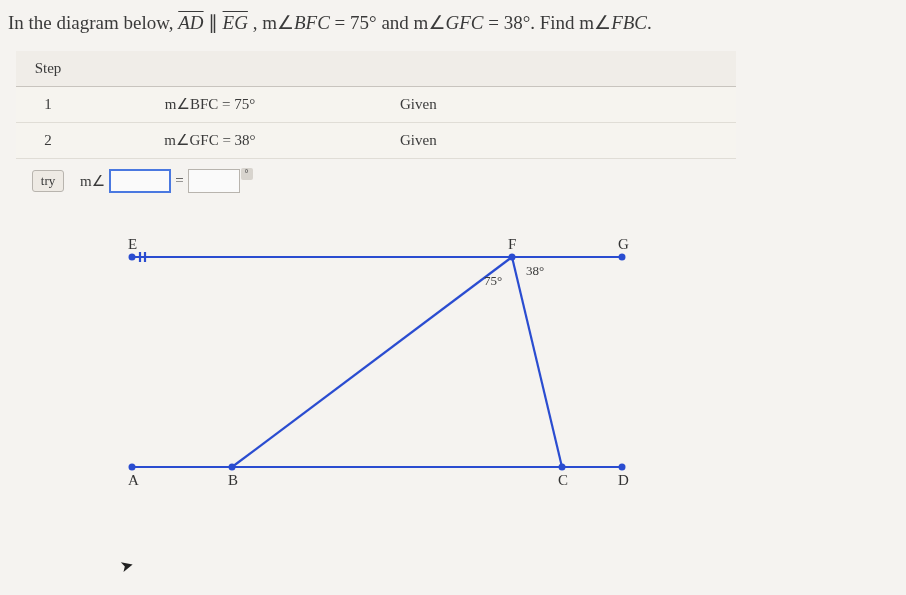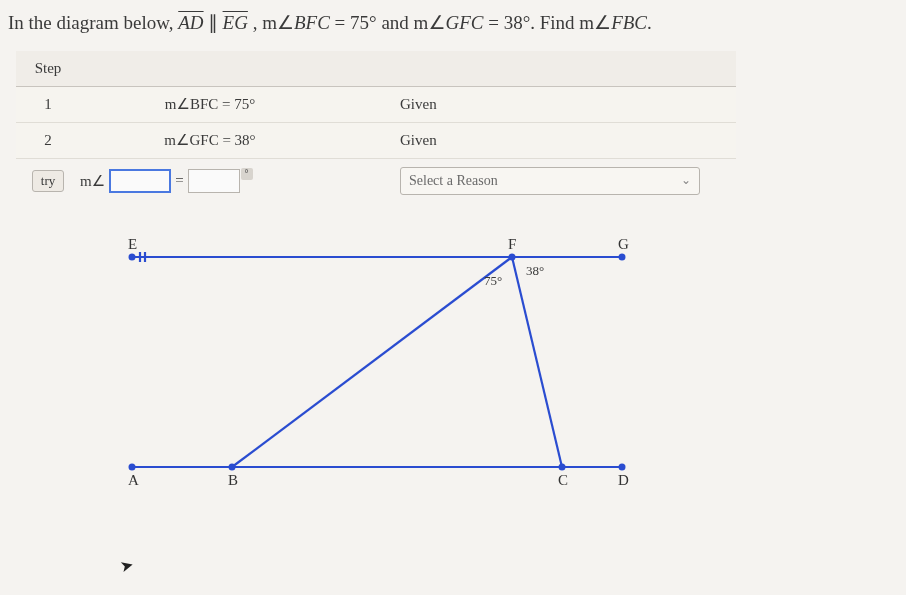--- a/index.html
+++ b/index.html
@@ -67,26 +67,20 @@
     <div class="c-angle">
       <span class="angle-input-wrap">
         <span>m∠</span>
         <span class="angle-box"></span>
         <span>=</span>
         <span class="val-box">
           <span class="deg-chip">°</span>
         </span>
       </span>
     </div>
-    <div class="c-reason">
-      <div class="reason-select">
-        <span>Select a Reason</span>
-        <span class="chev">⌄</span>
-      </div>
-    </div>
   </div>
 </div>
 
 <div class="diagram">
   <svg width="580" height="280">
 
     <line class="ln" x1="50" y1="30" x2="540" y2="30"></line>
     <line class="ln" x1="50" y1="240" x2="540" y2="240"></line>
     <line class="ln" x1="150" y1="240" x2="430" y2="30"></line>
     <line class="ln" x1="430" y1="30" x2="480" y2="240"></line>

